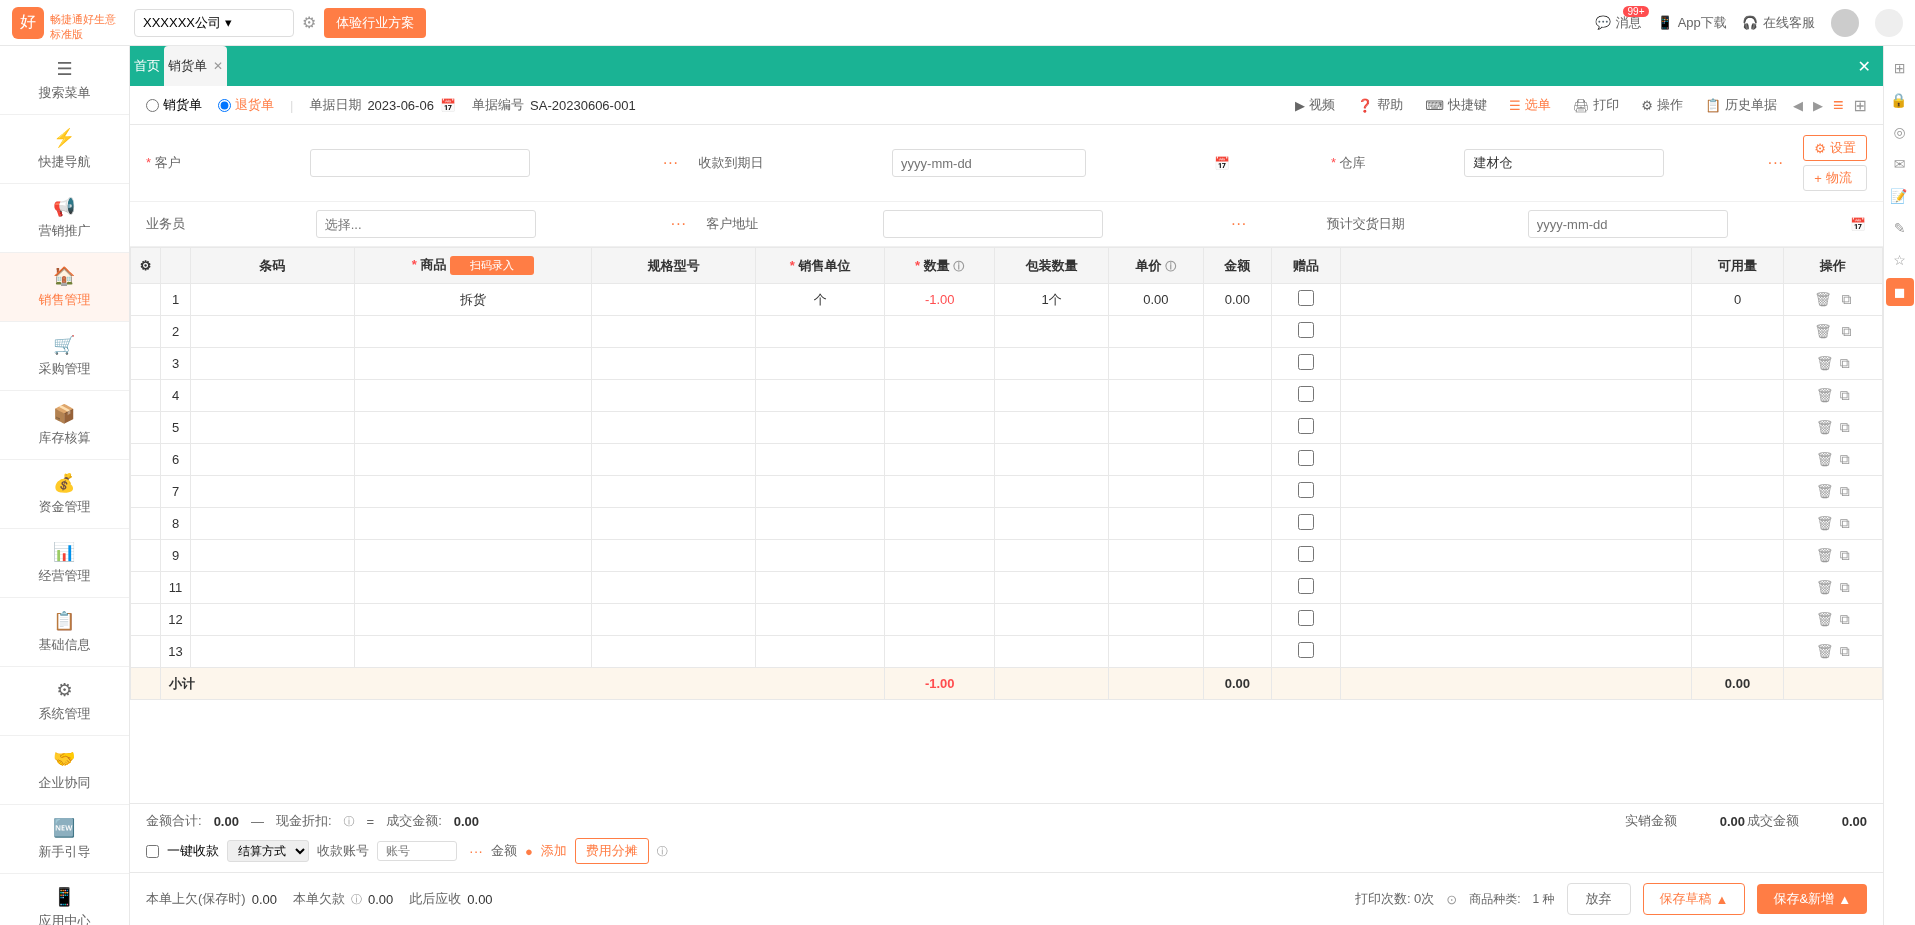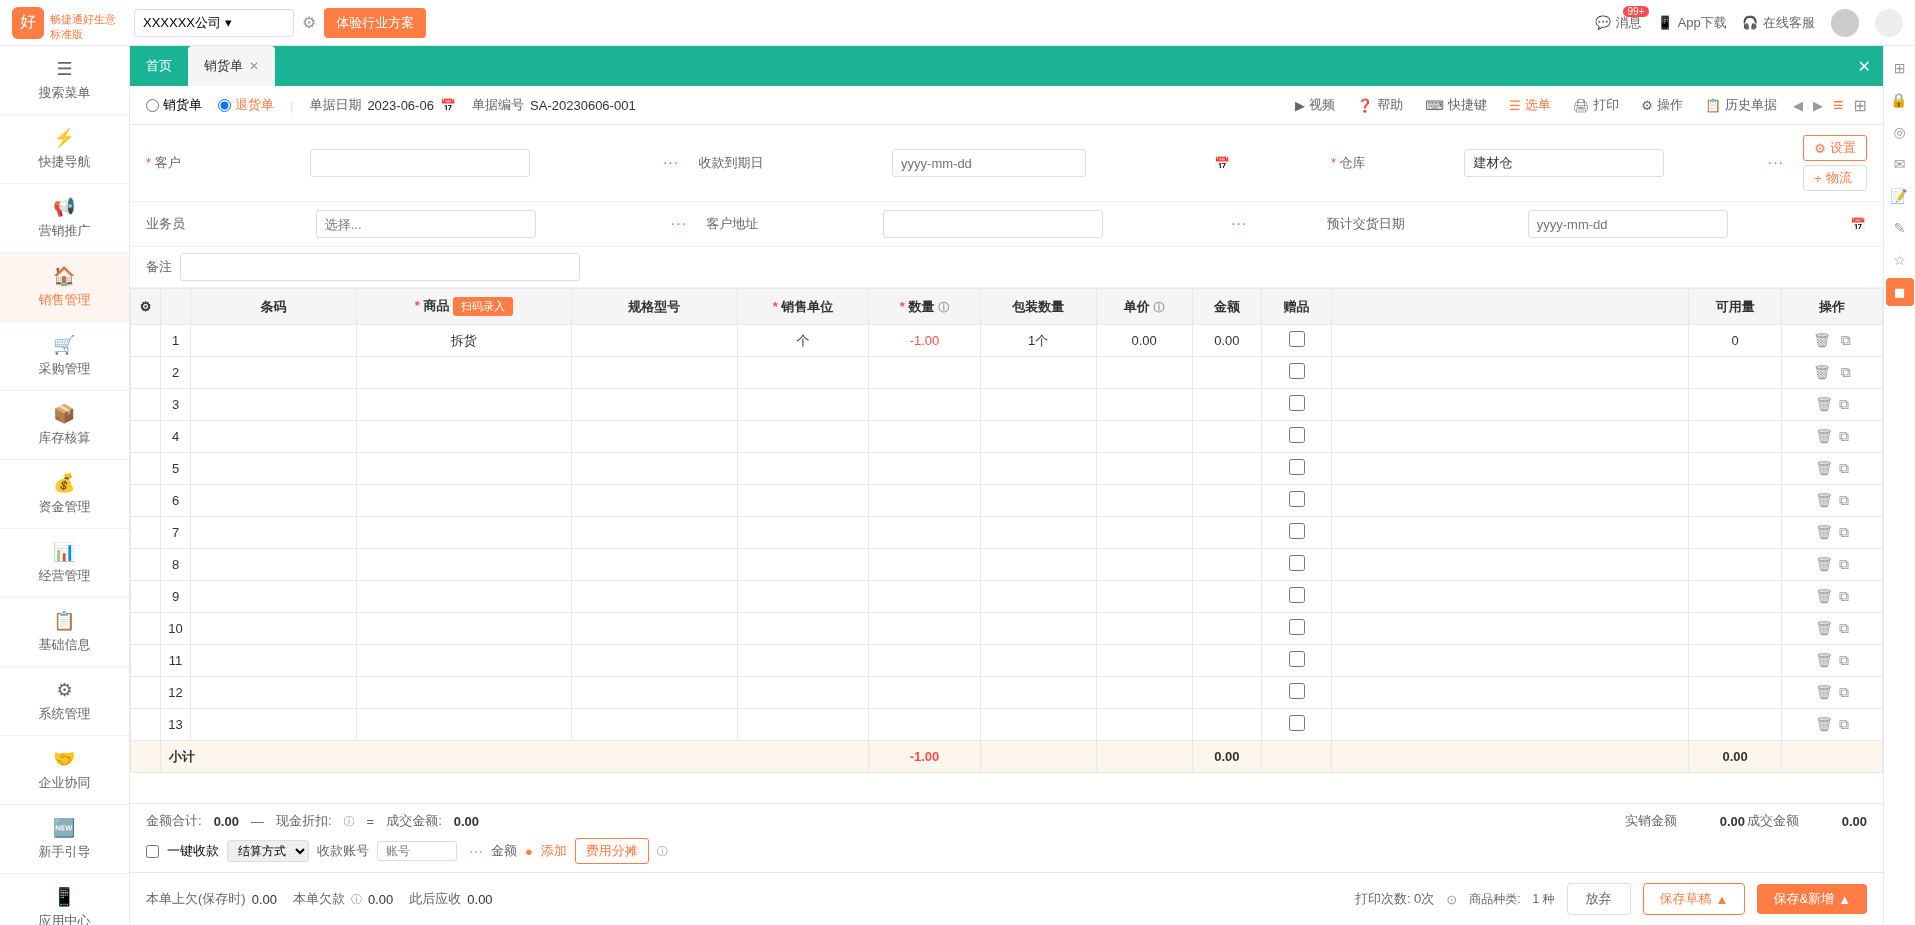--- a/index.html
+++ b/index.html
@@ -22,21 +22,21 @@
     .sidebar { width: 130px; background: #fff; border-right: 1px solid #e8e8e8; display: flex; flex-direction: column; overflow-y: auto; flex-shrink: 0; }
     .sidebar-item { display: flex; flex-direction: column; align-items: center; padding: 12px 0; cursor: pointer; color: #666; font-size: 12px; gap: 4px; border-bottom: 1px solid #f0f0f0; }
     .sidebar-item.active { background: #fff5f0; color: #ff7d45; }
     .sidebar-icon { font-size: 18px; }
 
     
     .main-content { flex: 1; display: flex; flex-direction: column; overflow: hidden; }
 
     
     .tab-bar { background: #1ab394; display: flex; align-items: center; height: 40px; padding: 0 0; }
-    .tab { padding: 0 16px; height: 40px; display: flex; align-items: center; cursor: pointer; color: #fff; font-size: 13px; gap: 6px; }
+    .tab { padding: 0 4px; height: 40px; display: flex; align-items: center; cursor: pointer; color: #fff; font-size: 13px; gap: 6px; }
     .tab.active { background: #f5f5f5; color: #333; border-radius: 4px 4px 0 0; }
     .tab-close { color: #999; cursor: pointer; font-size: 12px; }
     .tab-bar-close { margin-left: auto; padding: 0 12px; color: #fff; cursor: pointer; font-size: 16px; }
 
     
     .toolbar { background: #fff; padding: 8px 16px; display: flex; align-items: center; gap: 16px; border-bottom: 1px solid #e8e8e8; flex-shrink: 0; }
     .toolbar-radio { display: flex; align-items: center; gap: 4px; cursor: pointer; font-size: 13px; }
     .toolbar-radio input { cursor: pointer; }
     .toolbar-divider { color: #ddd; }
     .toolbar-field { display: flex; align-items: center; gap: 6px; font-size: 13px; }
@@ -57,21 +57,21 @@
 
     
     .table-container { background: #fff; flex: 1; overflow: auto; margin: 0; }
     .data-table { width: 100%; border-collapse: collapse; font-size: 12px; }
     .data-table th { background: #f5f5f5; padding: 8px 6px; border: 1px solid #e8e8e8; color: #333; white-space: nowrap; text-align: center; position: sticky; top: 0; z-index: 2; }
     .data-table td { padding: 6px 6px; border: 1px solid #e8e8e8; color: #333; text-align: center; white-space: nowrap; height: 32px; }
     .data-table td.red { color: #ff4d4f; }
     .data-table tr.subtotal-row td { background: #fdf6ec; font-weight: bold; }
     .settings-col { width: 30px; }
     .col-num { width: 30px; color: #999; }
-    .scan-btn { background: #ff7d45; color: #fff; border: none; border-radius: 3px; padding: 2px 8px; cursor: pointer; font-size: 11px; }
+    .scan-btn { background: #ff7d45; color: #fff; border: none; border-radius: 3px; padding: 2px 20px; cursor: pointer; font-size: 11px; }
     .checkbox-gift { width: 16px; height: 16px; }
     .action-btn { background: none; border: none; cursor: pointer; color: #999; font-size: 14px; padding: 0 3px; }
 
     
     .footer-area { background: #fff; padding: 8px 16px; border-top: 1px solid #e8e8e8; flex-shrink: 0; }
     .footer-row1 { display: flex; align-items: center; gap: 12px; font-size: 13px; margin-bottom: 8px; }
     .footer-row2 { display: flex; align-items: center; gap: 8px; font-size: 12px; }
     .total-label { color: #666; }
     .total-value { color: #333; font-weight: bold; }
     .dash-separator { color: #666; }
@@ -298,24 +298,20 @@
         <input class="form-input" value="" style="min-width: 220px;">
         <span class="field-dots">···</span>
       </div>
       <div class="form-field" style="flex:1; margin-left:60px;">
         <label style="color:#666; white-space:nowrap;">预计交货日期</label>
         <input class="form-input placeholder" placeholder="yyyy-mm-dd" value="" style="min-width: 200px;">
         <span style="cursor:pointer; color:#999;">📅</span>
       </div>
     </div>
 
-    <div style="background:#fff; padding: 6px 16px; border-bottom: 1px solid #f0f0f0; display:flex; align-items:center; gap:8px; flex-shrink:0;">
-      <label style="color:#666;">备注</label>
-      <input class="form-input" value="" style="min-width: 400px; max-width: 600px;">
-    </div>
 
     <div class="table-container">
       <table class="data-table">
         <thead>
           <tr>
             <th class="settings-col"><span>⚙</span></th>
             <th style="width:30px;"></th>
             <th>条码</th>
             <th style="min-width:120px;">
               <span style="color:#ff4d4f;">*</span> 商品
@@ -464,36 +460,20 @@
               <td></td>
               <td></td>
             <td><input type="checkbox" class="checkbox-gift" style=""></td>
             <td></td>
               <td></td>
             <td><button class="action-btn">🗑</button><button class="action-btn">⧉</button></td>
           </tr>
           <tr>
             <td></td>
               <td class="col-num">9</td>
-              <td></td>
-              <td></td>
-              <td></td>
-              <td></td>
-              <td></td>
-              <td></td>
-              <td></td>
-              <td></td>
-            <td><input type="checkbox" class="checkbox-gift" style=""></td>
-            <td></td>
-              <td></td>
-            <td><button class="action-btn">🗑</button><button class="action-btn">⧉</button></td>
-          </tr>
-          <tr>
-            <td></td>
-              <td class="col-num">10</td>
               <td></td>
               <td></td>
               <td></td>
               <td></td>
               <td></td>
               <td></td>
               <td></td>
               <td></td>
             <td><input type="checkbox" class="checkbox-gift" style=""></td>
             <td></td>

